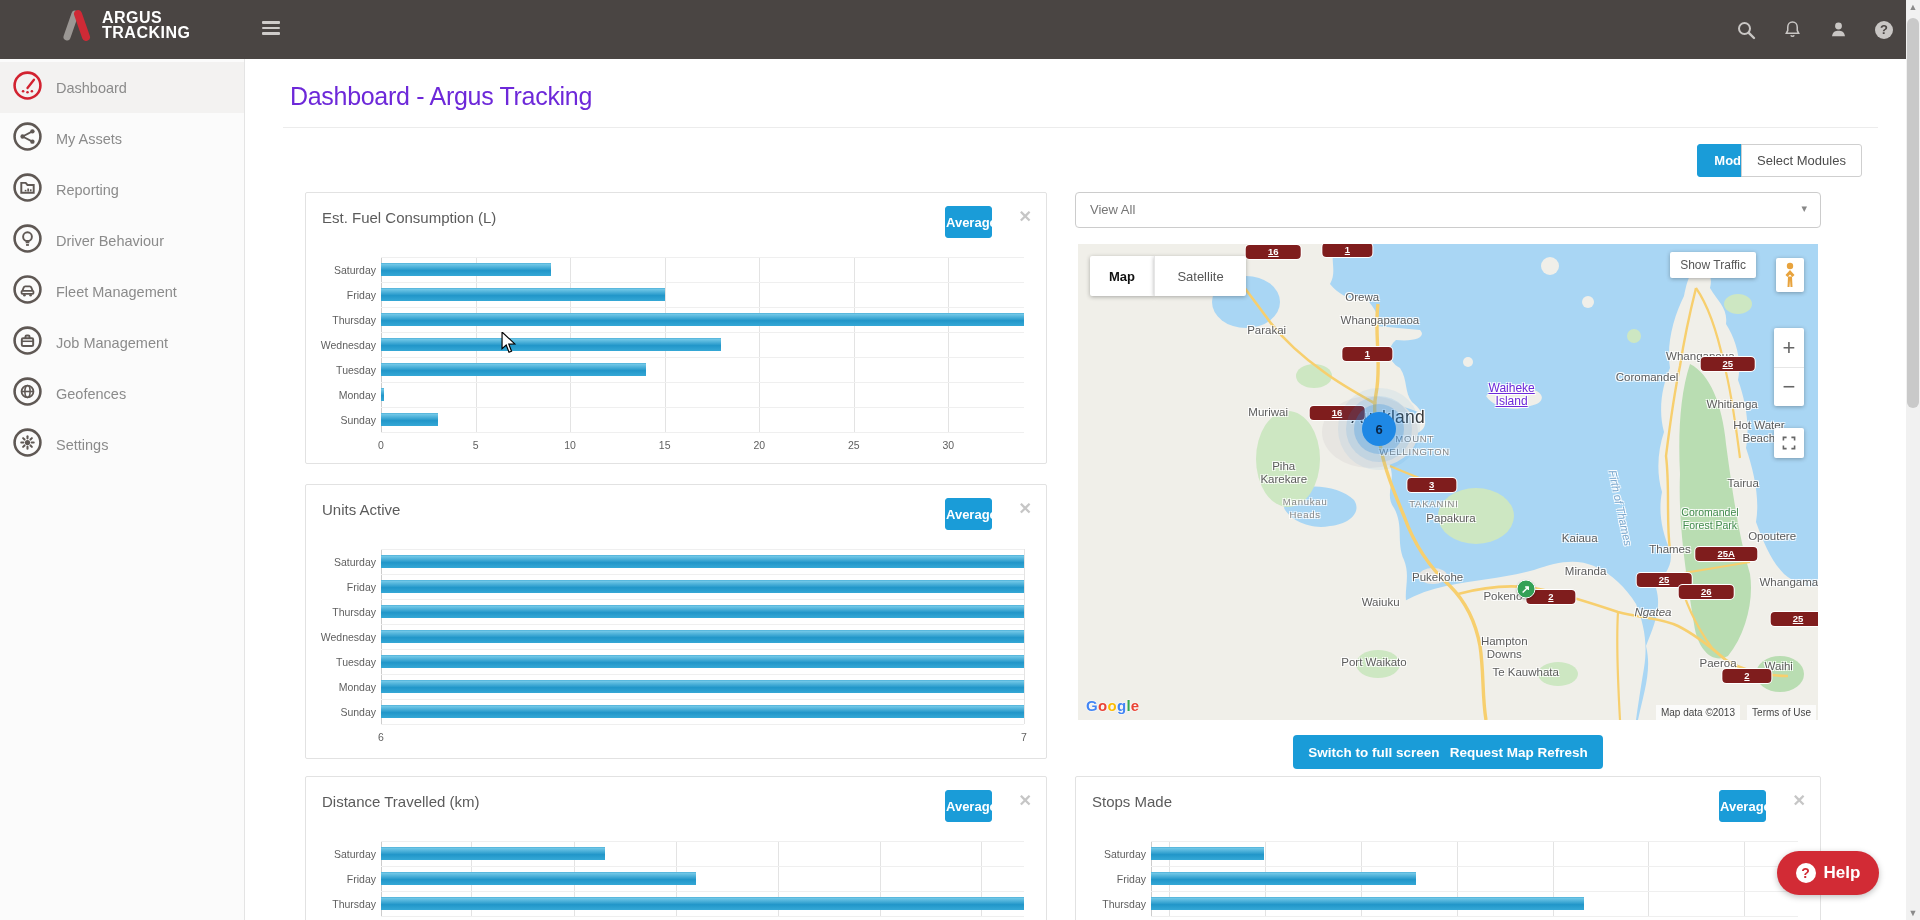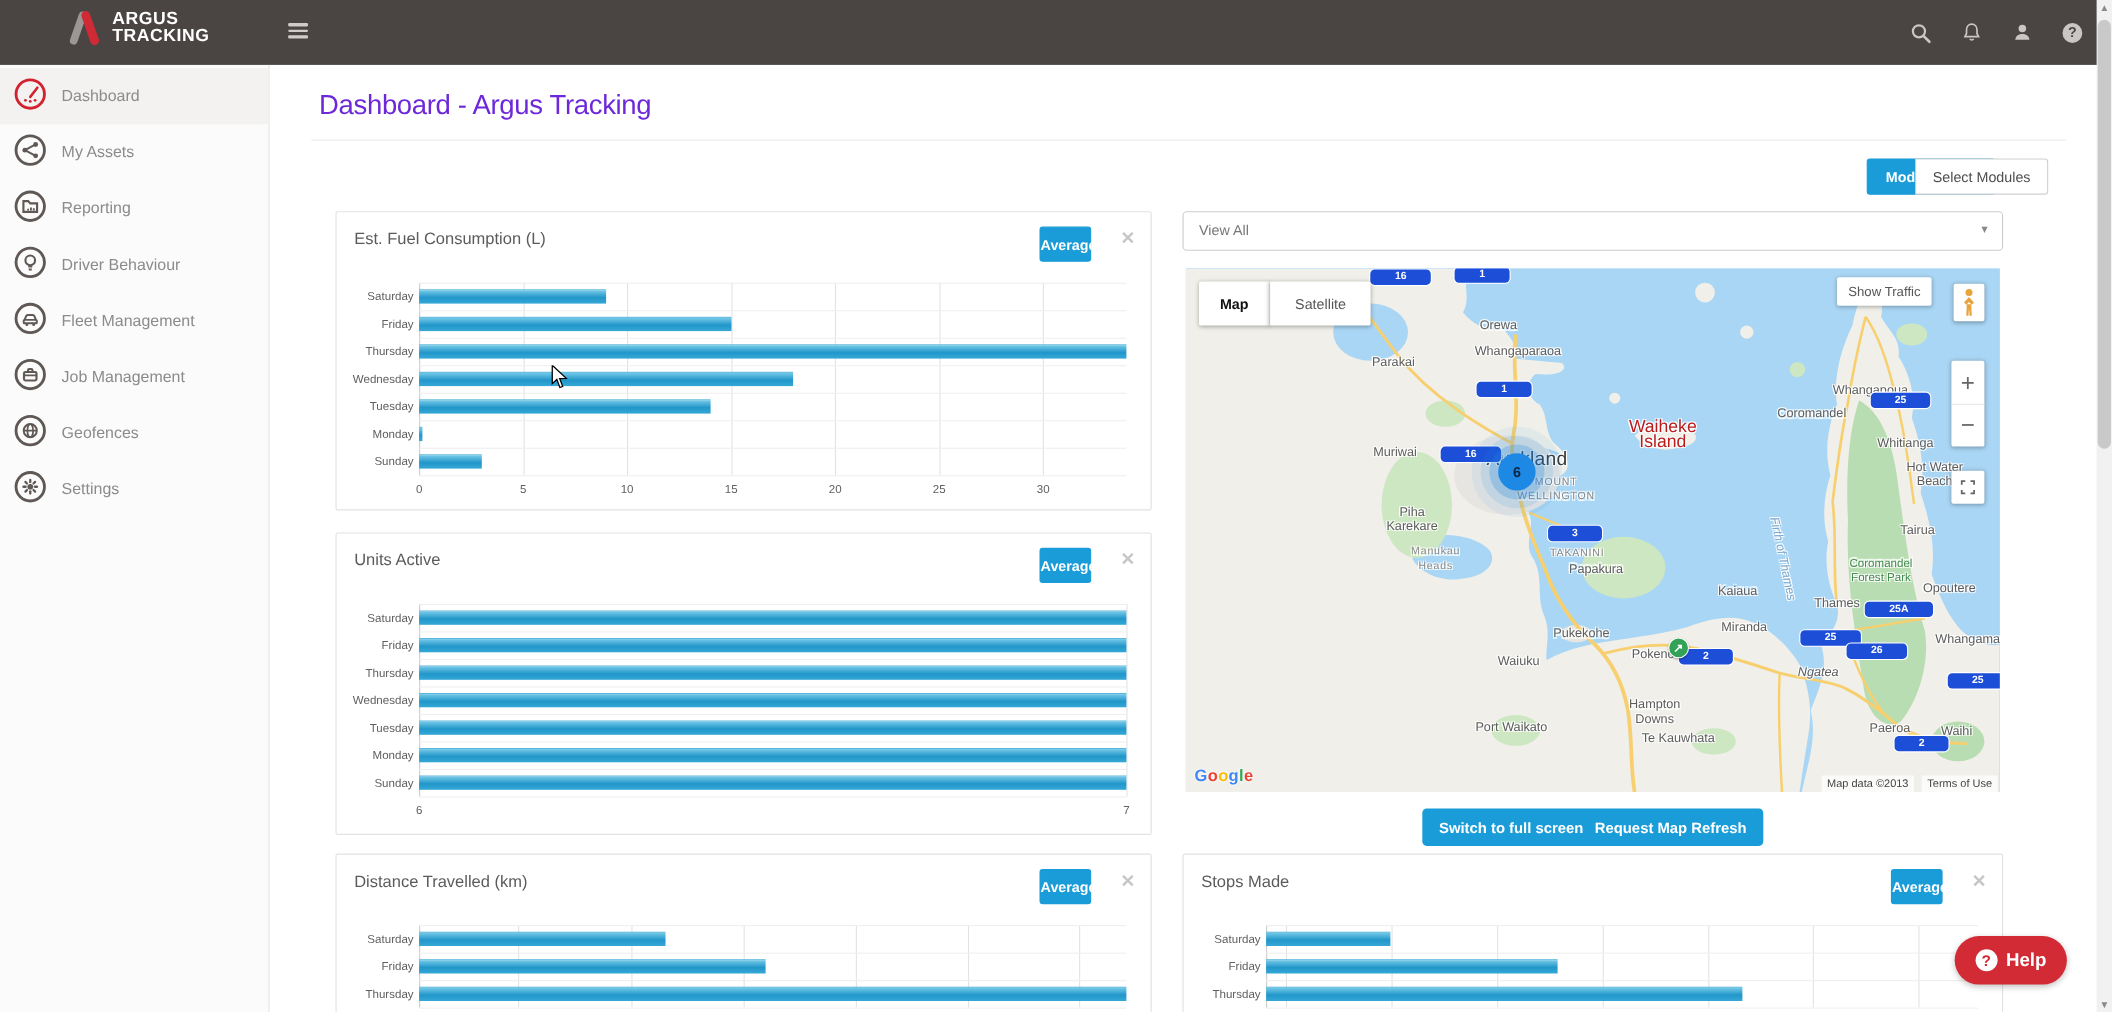--- a/index.html
+++ b/index.html
@@ -66,26 +66,26 @@
 
   
   #map { position:absolute; left:1078px; top:244px; width:740px; height:476px; overflow:hidden; background:#a9d6f4; }
   #map svg.basemap { position:absolute; left:0; top:0; width:100%; height:100%; }
   .map-label { position:absolute; transform:translate(-50%,-50%); white-space:pre-line; text-align:center;
     font-size:11.5px; color:#5c5c5c; line-height:13px; pointer-events:none;
     text-shadow:-1px -1px 0 rgba(255,255,255,.9), 1px -1px 0 rgba(255,255,255,.9),
                 -1px 1px 0 rgba(255,255,255,.9), 1px 1px 0 rgba(255,255,255,.9); }
   .map-label.big { font-size:17.5px; color:#383838; letter-spacing:.2px; }
   .map-label.area { font-size:9.5px; color:#878787; letter-spacing:.8px; }
-  .map-label.island { font-size:16px; color:#b91c1c; }
+  .map-label.island { font-size:12px; color:#6d28d9;text-decoration:underline; }
   .map-label.park { font-size:10.5px; color:#428a4e; }
   .map-label.water { font-size:11px; color:#7ba7cc; font-style:italic; transform:translate(-50%,-50%) rotate(78deg); }
-  .shield { position:absolute; transform:translate(-50%,-50%); background:#1d4ed8; color:#fff;
+  .shield { position:absolute; transform:translate(-50%,-50%); background:#7f1d1d; color:#fff;
     font-size:9.5px; font-weight:bold; padding:2px 22px; border-radius:4px; box-shadow:0 0 0 1px #fff;
-    line-height:10px; pointer-events:none; }
+    line-height:10px; pointer-events:none;text-decoration:underline; }
   #cluster { position:absolute; width:34px; height:34px; border-radius:50%; background:#1e88e5;
     transform:translate(-50%,-50%); display:flex; align-items:center; justify-content:center;
     color:#0b2545; font-size:13px; font-weight:bold; z-index:6;
     box-shadow:0 0 0 8px rgba(30,136,229,.25), 0 0 0 16px rgba(30,136,229,.12), 0 0 0 24px rgba(30,136,229,.07); }
   #vehicle { position:absolute; width:19px; height:19px; border-radius:50%; background:#33a156;
     border:1.5px solid #fff; transform:translate(-50%,-50%); color:#fff; font-size:11px; font-weight:bold;
     display:flex; align-items:center; justify-content:center; z-index:5; box-shadow:0 1px 2px rgba(0,0,0,.3); }
   .gm-box { position:absolute; background:#fff; box-shadow:0 1px 4px rgba(0,0,0,.3); color:#565656;
     font-size:13px; display:flex; align-items:center; justify-content:center; cursor:pointer; z-index:8; }
   #gm-map { left:12px; top:12px; width:64px; height:40px; font-weight:bold; color:#111; border-radius:2px 0 0 2px; }

